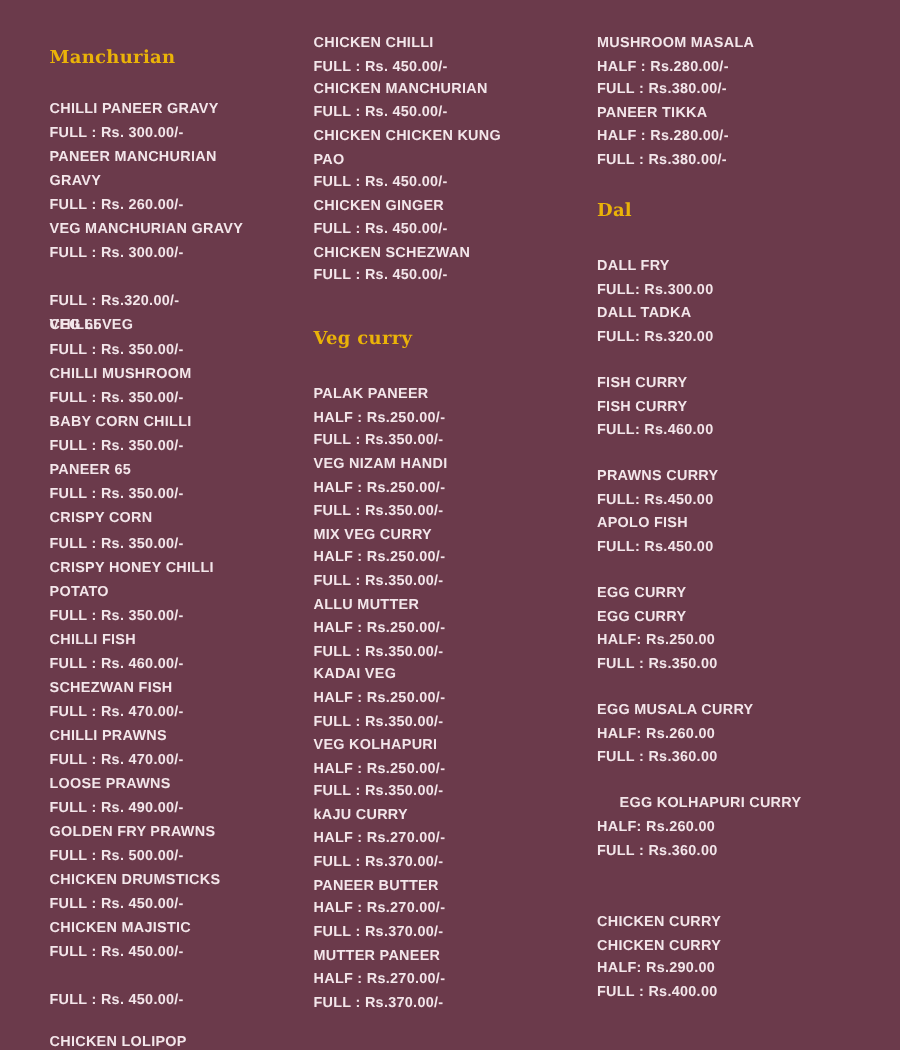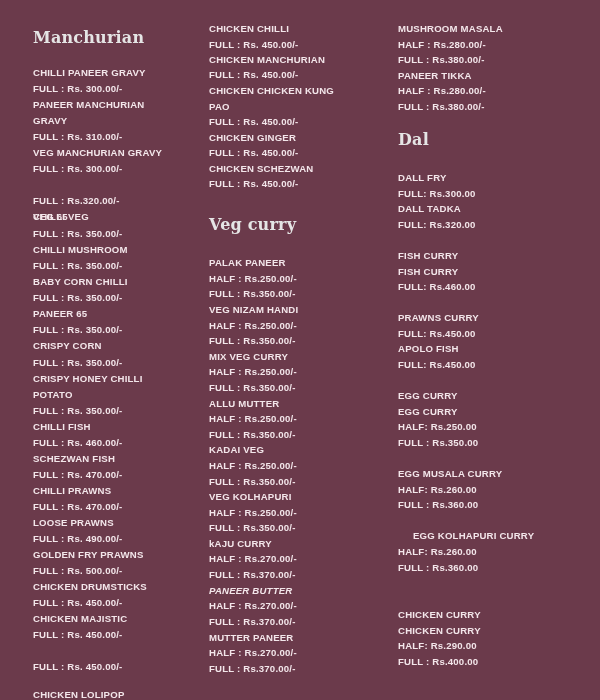--- a/index.html
+++ b/index.html
@@ -15,34 +15,34 @@
   #col2 { left: 209px; width: 180px; }
   #col3 { left: 398px; width: 190px; }
   .line {
     position: absolute; left: 0;
     font-size: 9.6px; font-weight: bold; letter-spacing: 0.2px;
     white-space: nowrap; line-height: 12px; height: 12px;
   }
   .heading {
     position: absolute; left: 0;
     font-family: "DejaVu Serif", "Liberation Serif", serif;
-    font-weight: bold; font-size: 16px; line-height: 24px;
-    color: #e5e5e5; white-space: nowrap; letter-spacing: 0.2px;
+    font-weight: bold; font-size: 12px; line-height: 24px;
+    color: #eab308; white-space: nowrap; letter-spacing: 0.2px;
   }
 </style>
 </head>
 <body>
 
 <div class="col" id="col1">
     <div class="heading" style="top: 26px;">Manchurian</div>
     <div class="line" style="top: 67px;">CHILLI PANEER GRAVY</div>
     <div class="line" style="top: 83px;">FULL : Rs. 300.00/-</div>
     <div class="line" style="top: 99px;">PANEER MANCHURIAN</div>
     <div class="line" style="top: 115px;">GRAVY</div>
-    <div class="line" style="top: 131px;">FULL : Rs. 310.00/-</div>
+    <div class="line" style="top: 131px;">FULL : Rs. 260.00/-</div>
     <div class="line" style="top: 147px;">VEG MANCHURIAN GRAVY</div>
     <div class="line" style="top: 163px;">FULL : Rs. 300.00/-</div>
     <div class="line" style="top: 179px; margin-top: 32px;">VEG 65</div>
     <div class="line" style="top: 195px;">FULL : Rs.320.00/-</div>
     <div class="line" style="top: 211px;">CHILLI VEG</div>
     <div class="line" style="top: 228px;">FULL : Rs. 350.00/-</div>
     <div class="line" style="top: 244px;">CHILLI MUSHROOM</div>
     <div class="line" style="top: 260px;">FULL : Rs. 350.00/-</div>
     <div class="line" style="top: 276px;">BABY CORN CHILLI</div>
     <div class="line" style="top: 292px;">FULL : Rs. 350.00/-</div>
@@ -97,21 +97,21 @@
     <div class="line" style="top: 429px;">FULL : Rs.350.00/-</div>
     <div class="line" style="top: 444px;">KADAI VEG</div>
     <div class="line" style="top: 460px;">HALF : Rs.250.00/-</div>
     <div class="line" style="top: 476px;">FULL : Rs.350.00/-</div>
     <div class="line" style="top: 491px;">VEG KOLHAPURI</div>
     <div class="line" style="top: 507px;">HALF : Rs.250.00/-</div>
     <div class="line" style="top: 522px;">FULL : Rs.350.00/-</div>
     <div class="line" style="top: 538px;">kAJU CURRY</div>
     <div class="line" style="top: 553px;">HALF : Rs.270.00/-</div>
     <div class="line" style="top: 569px;">FULL : Rs.370.00/-</div>
-    <div class="line" style="top: 585px; font-style: italic;">PANEER BUTTER</div>
+    <div class="line" style="top: 585px;">PANEER BUTTER</div>
     <div class="line" style="top: 600px;">HALF : Rs.270.00/-</div>
     <div class="line" style="top: 616px;">FULL : Rs.370.00/-</div>
     <div class="line" style="top: 632px;">MUTTER PANEER</div>
     <div class="line" style="top: 647px;">HALF : Rs.270.00/-</div>
     <div class="line" style="top: 663px;">FULL : Rs.370.00/-</div>
   </div>
 <div class="col" id="col3">
     <div class="line" style="top: 23px;">MUSHROOM MASALA</div>
     <div class="line" style="top: 39px;">HALF : Rs.280.00/-</div>
     <div class="line" style="top: 54px;">FULL : Rs.380.00/-</div>

